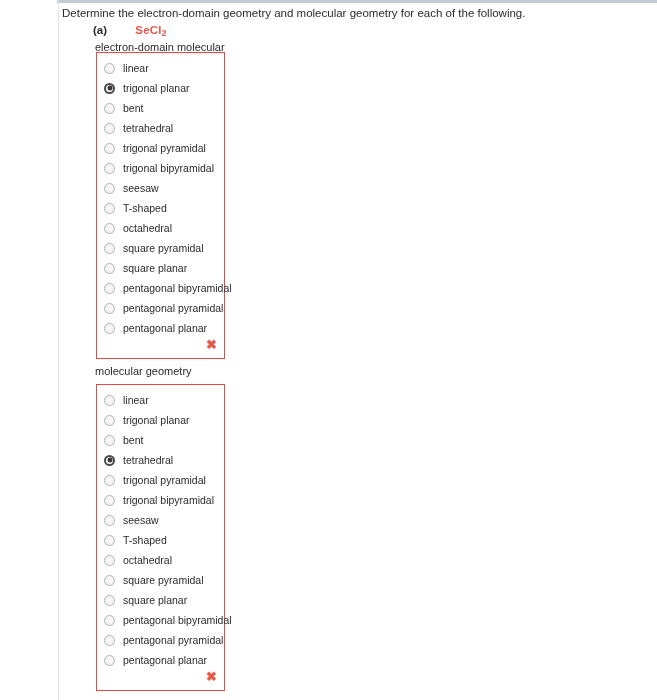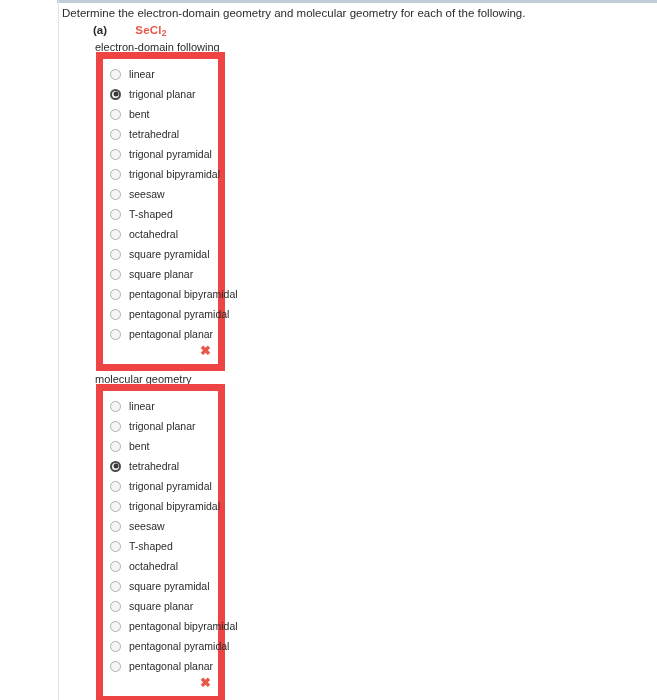--- a/index.html
+++ b/index.html
@@ -87,21 +87,21 @@
     font-size: 11px;
     line-height: 13px;
     color: #2b2b2b;
     white-space: nowrap;
   }
 
   .choice-box {
     position: absolute;
     left: 96px;
     width: 129px;
-    border: 7px solid #ef4444;
+    border: 1px solid #ef4444;
     background: #ffffff;
     box-sizing: border-box;
   }
 
   .choice-list {
     padding: 5px 0 0 0;
     margin: 0;
   }
 
   .choice-row {
@@ -167,21 +167,21 @@
 
 <div id="content">
 
   <div id="question-text">Determine the electron-domain geometry and molecular geometry for each of the following.</div>
 
   <div id="part-row">
     <span id="part-label">(a)</span>
     <span id="formula"><span>SeCl</span><sub>2</sub></span>
   </div>
 
-  <div class="group-label" style="top:41px;">electron-domain following</div>
+  <div class="group-label" style="top:41px;">electron-domain molecular</div>
 
   <div class="choice-box" id="box-0" style="top:52px;">
     <div class="choice-list">
 
       <div class="choice-row">
         <span class="radio"></span>
         <span class="choice-text">linear</span>
       </div>
 
       <div class="choice-row">
@@ -249,21 +249,21 @@
         <span class="choice-text">pentagonal planar</span>
       </div>
 
       <div class="mark-row">
         <span class="wrong-mark">✖</span>
       </div>
 
     </div>
   </div>
 
-  <div class="group-label" style="top:373px;">molecular geometry</div>
+  <div class="group-label" style="top:365px;">molecular geometry</div>
 
   <div class="choice-box" id="box-1" style="top:384px;">
     <div class="choice-list">
 
       <div class="choice-row">
         <span class="radio"></span>
         <span class="choice-text">linear</span>
       </div>
 
       <div class="choice-row">

